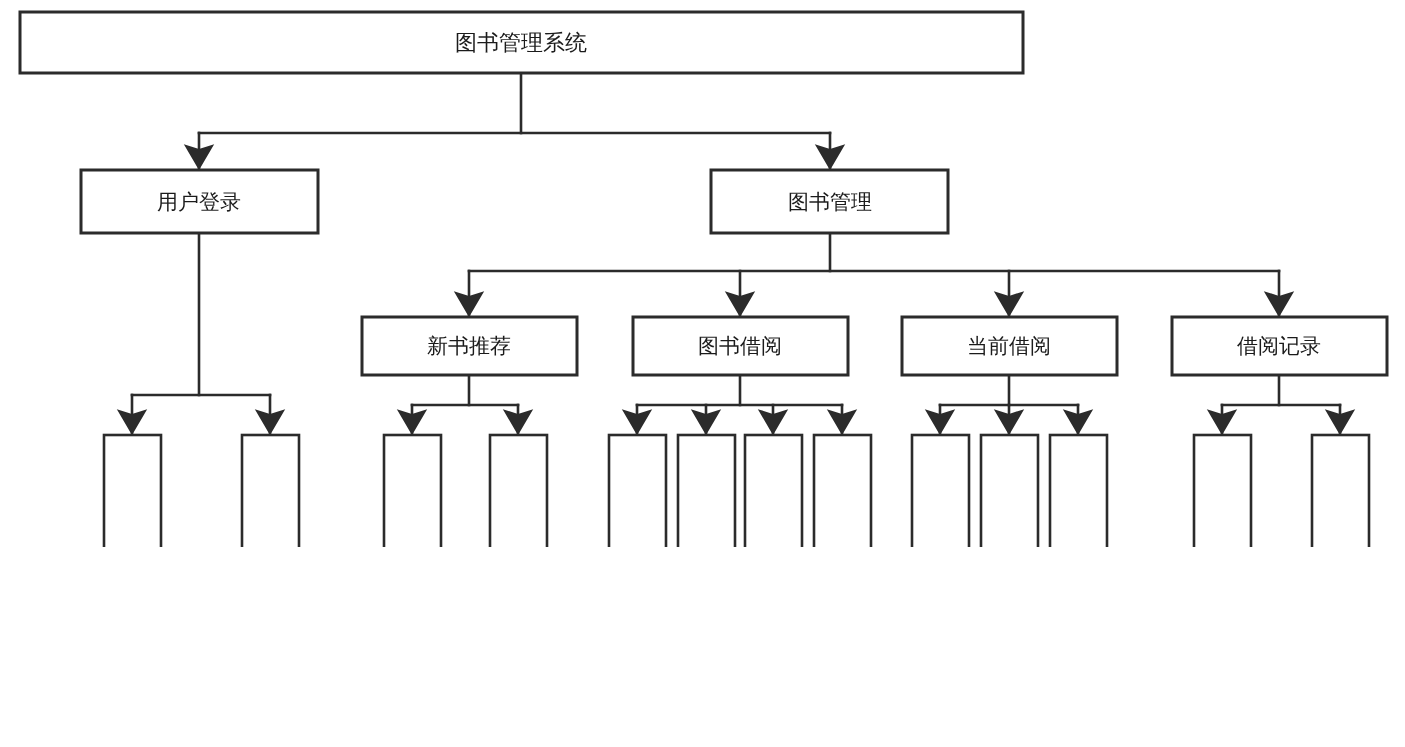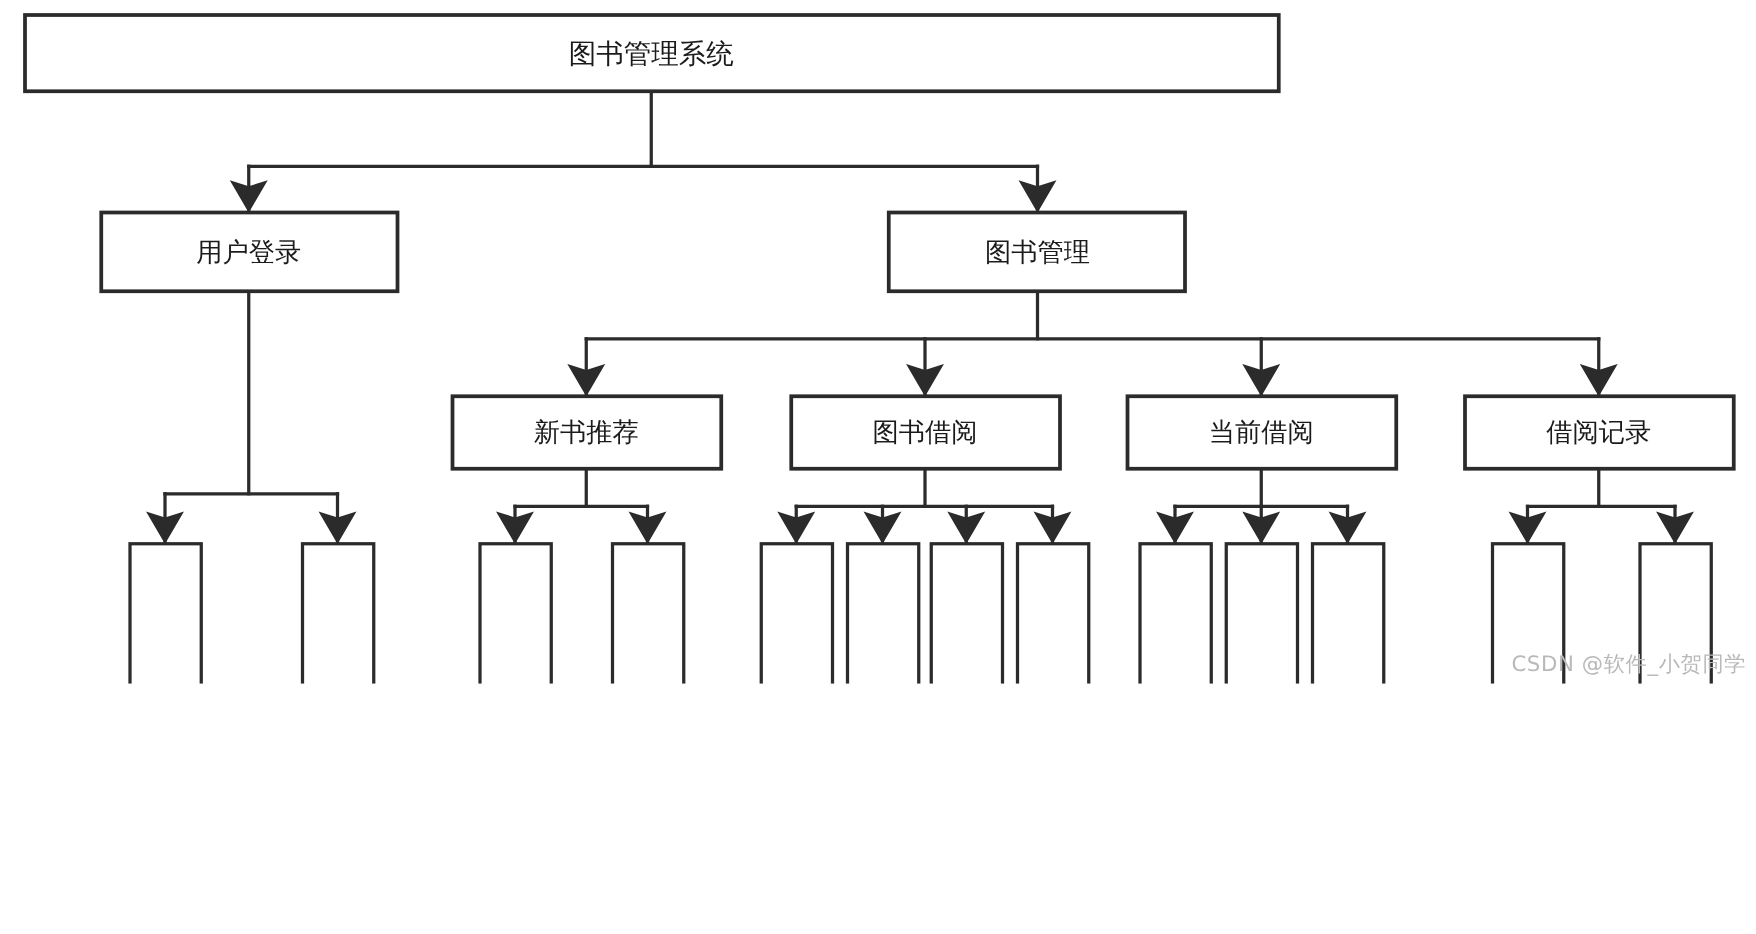--- a/index.html
+++ b/index.html
@@ -208,14 +208,13 @@
   <div class="vlabel vlabel-narrow" style="left:745px; top:435px; width:57px; height:298px; align-items:flex-start; padding-top:8px; box-sizing:border-box;">编辑图书（管理员）</div>
   <div class="vlabel" style="left:814px; top:435px; width:57px; height:298px;">借阅图书</div>
 
   <div class="vlabel" style="left:912px; top:435px; width:57px; height:298px;">查询图书</div>
   <div class="vlabel" style="left:981px; top:435px; width:57px; height:298px;">归还图书</div>
   <div class="vlabel vlabel-narrow" style="left:1050px; top:435px; width:57px; height:298px; align-items:flex-start; padding-top:8px; box-sizing:border-box;">确认归还（管理员）</div>
 
   <div class="vlabel" style="left:1194px; top:435px; width:57px; height:298px;">新增借阅记录</div>
   <div class="vlabel" style="left:1312px; top:435px; width:57px; height:298px;">查询借阅记录</div>
 
-  <div class="watermark">CSDN @软件_小贺同学</div>
 </div>
 
 </body></html>

